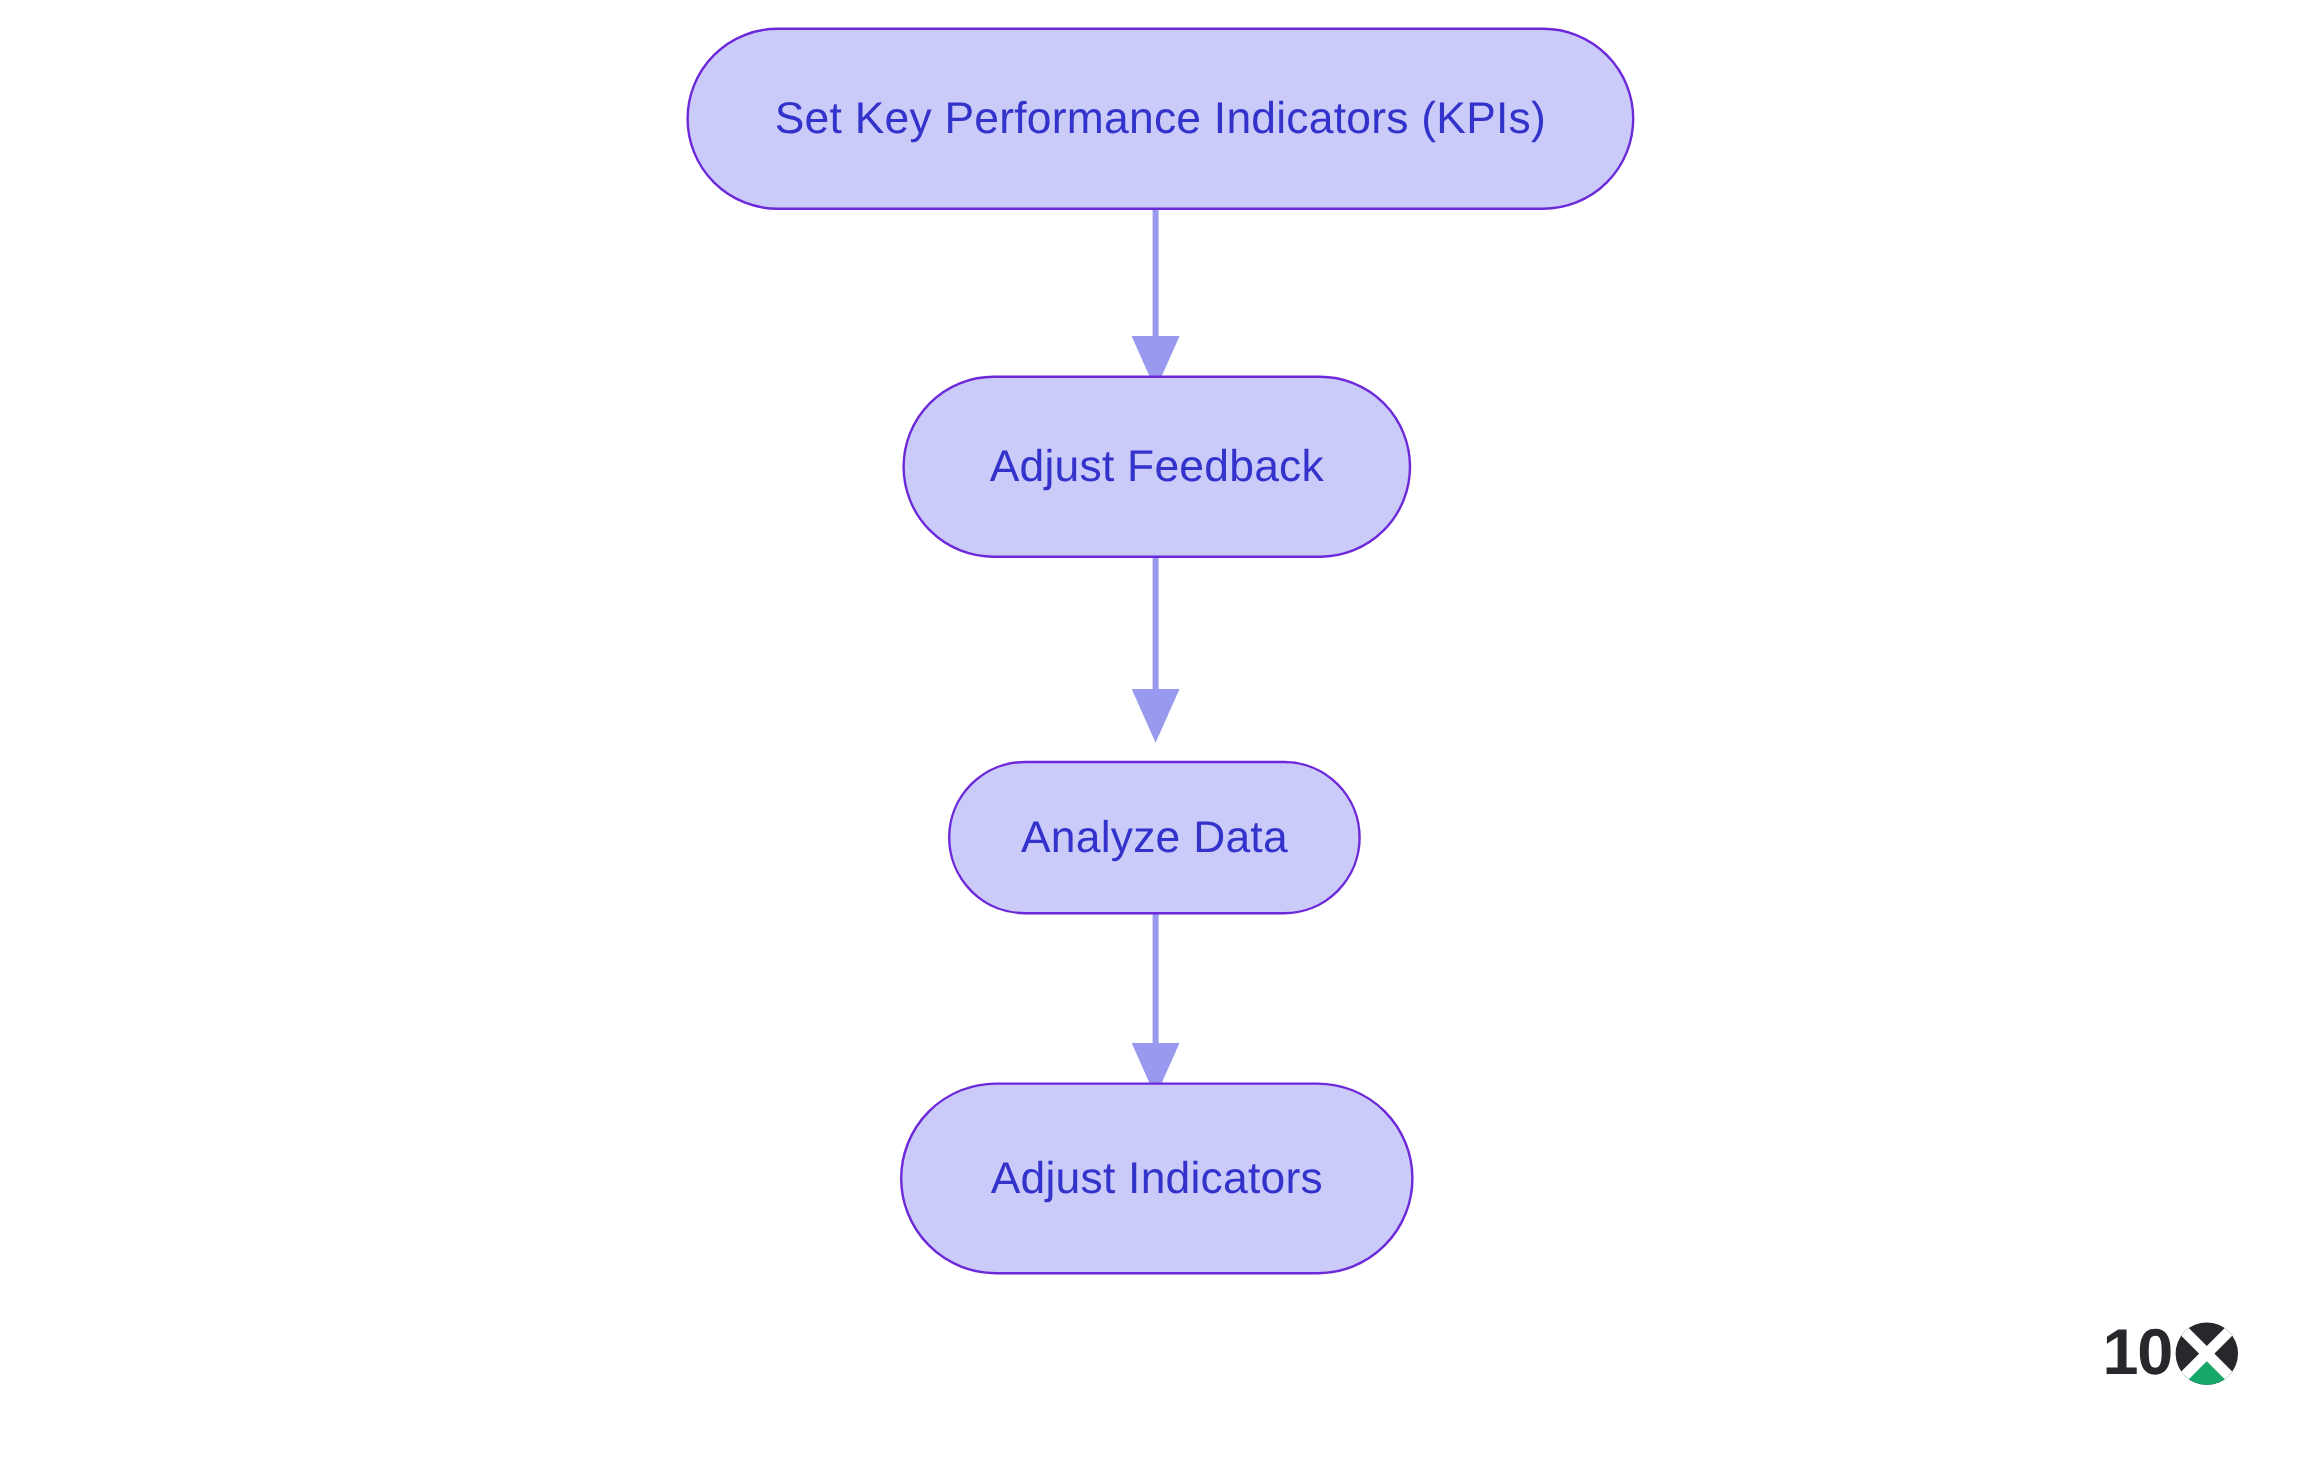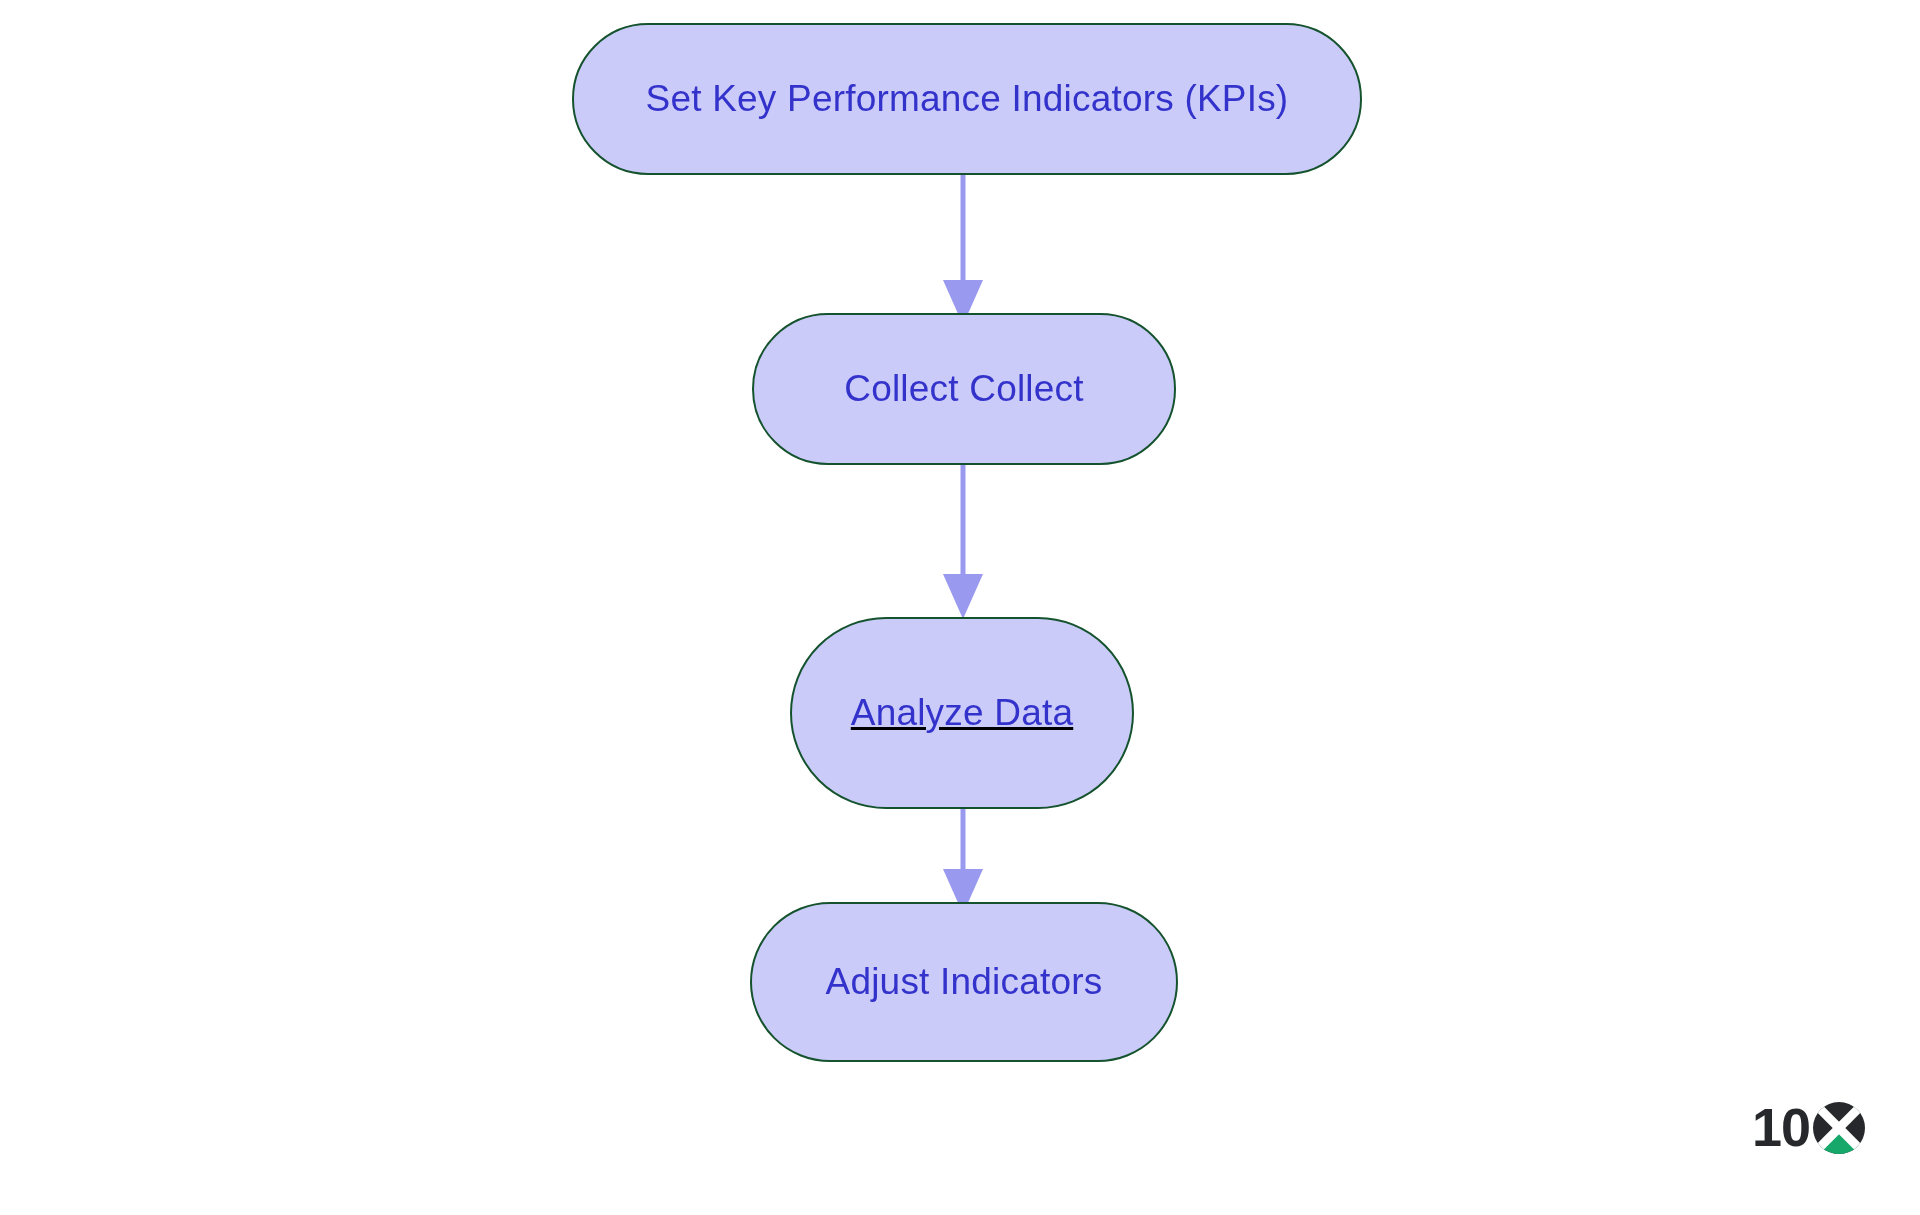--- a/index.html
+++ b/index.html
@@ -29,40 +29,40 @@
     top: 0;
     width: 1920px;
     height: 1215px;
   }
 
   
   .node {
     position: absolute;
     box-sizing: border-box;
     background: #CBCBFA;
-    border: 2px solid #14532d;
+    border: 2px solid #6d28d9;
     border-radius: 999px;
     display: flex;
     align-items: center;
     justify-content: center;
     text-align: center;
   }
   .node-label {
     color: #3333CC;
     font-size: 37px;
     font-weight: 400;
     letter-spacing: 0.2px;
     line-height: 1.1;
     white-space: nowrap;
     font-family: "Liberation Sans", "DejaVu Sans", sans-serif;
   }
 
   #node-0 { left: 572px;  top: 23px;   width: 790px; height: 152px; }
   #node-1 { left: 752px;  top: 313px;  width: 424px; height: 152px; }
-  #node-2 { left: 790px;  top: 617px;  width: 344px; height: 192px; text-decoration: underline; }
+  #node-2 { left: 790px;  top: 634px;  width: 344px; height: 128px; }
   #node-3 { left: 750px;  top: 902px;  width: 428px; height: 160px; }
 
   
   .edge {
     position: absolute;
     left: 0;
     top: 0;
     width: 1920px;
     height: 1215px;
     pointer-events: none;
@@ -117,21 +117,21 @@
     </g>
   </svg>
 
   <div class="flow">
 
     <div class="node" id="node-0">
       <span class="node-label">Set Key Performance Indicators (KPIs)</span>
     </div>
 
     <div class="node" id="node-1">
-      <span class="node-label">Collect Collect</span>
+      <span class="node-label">Adjust Feedback</span>
     </div>
 
     <div class="node" id="node-2">
       <span class="node-label">Analyze Data</span>
     </div>
 
     <div class="node" id="node-3">
       <span class="node-label">Adjust Indicators</span>
     </div>
 

